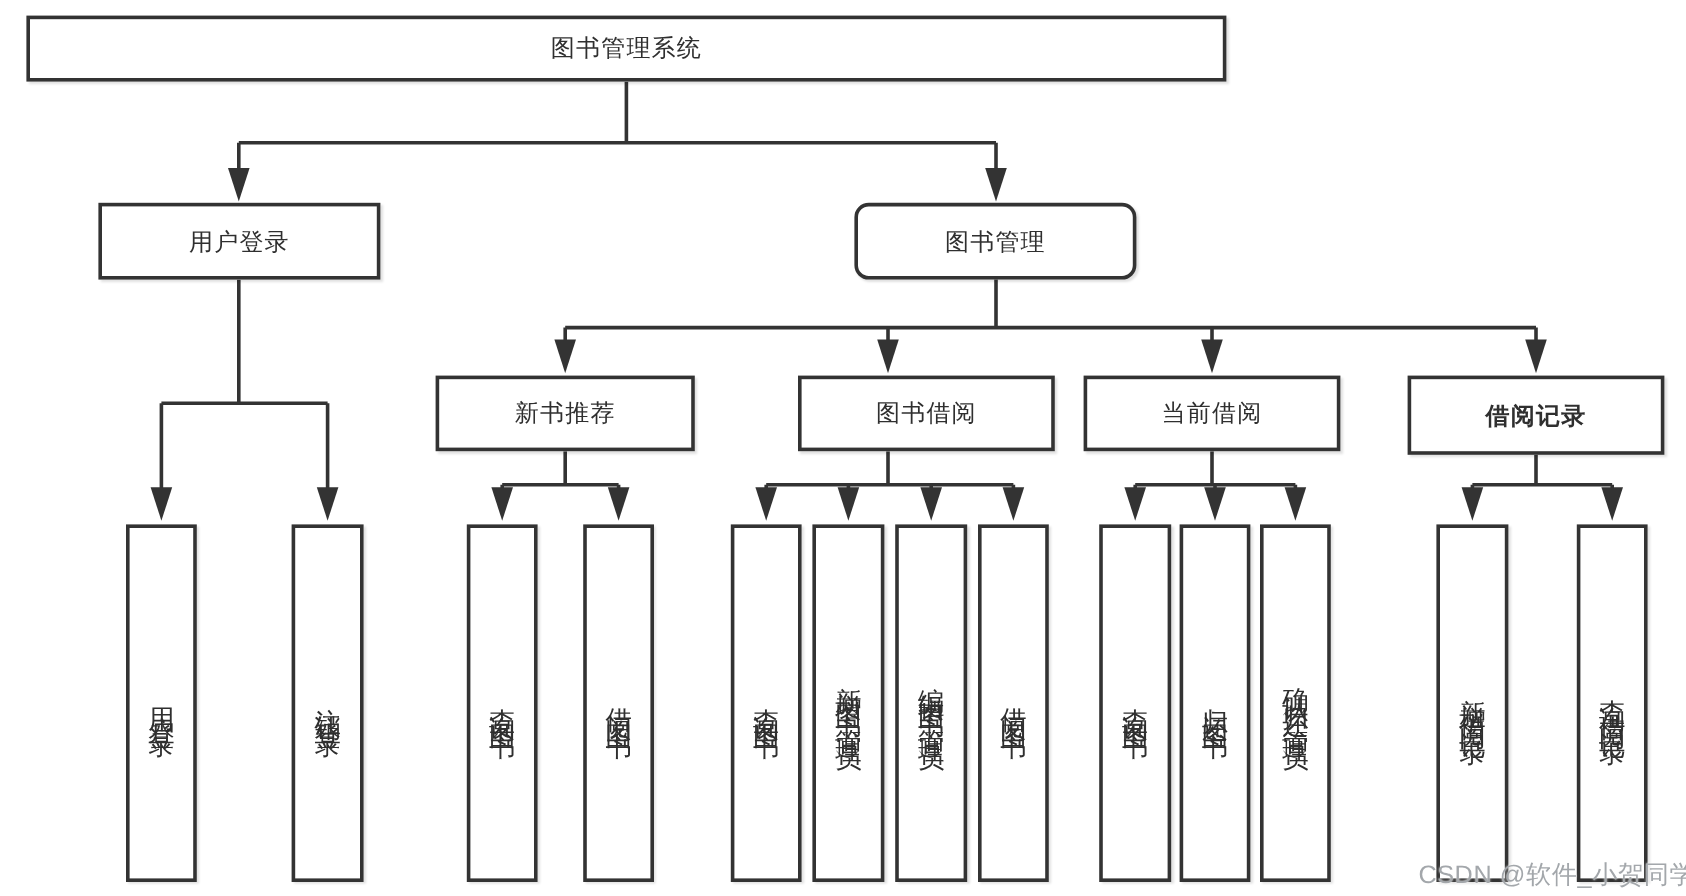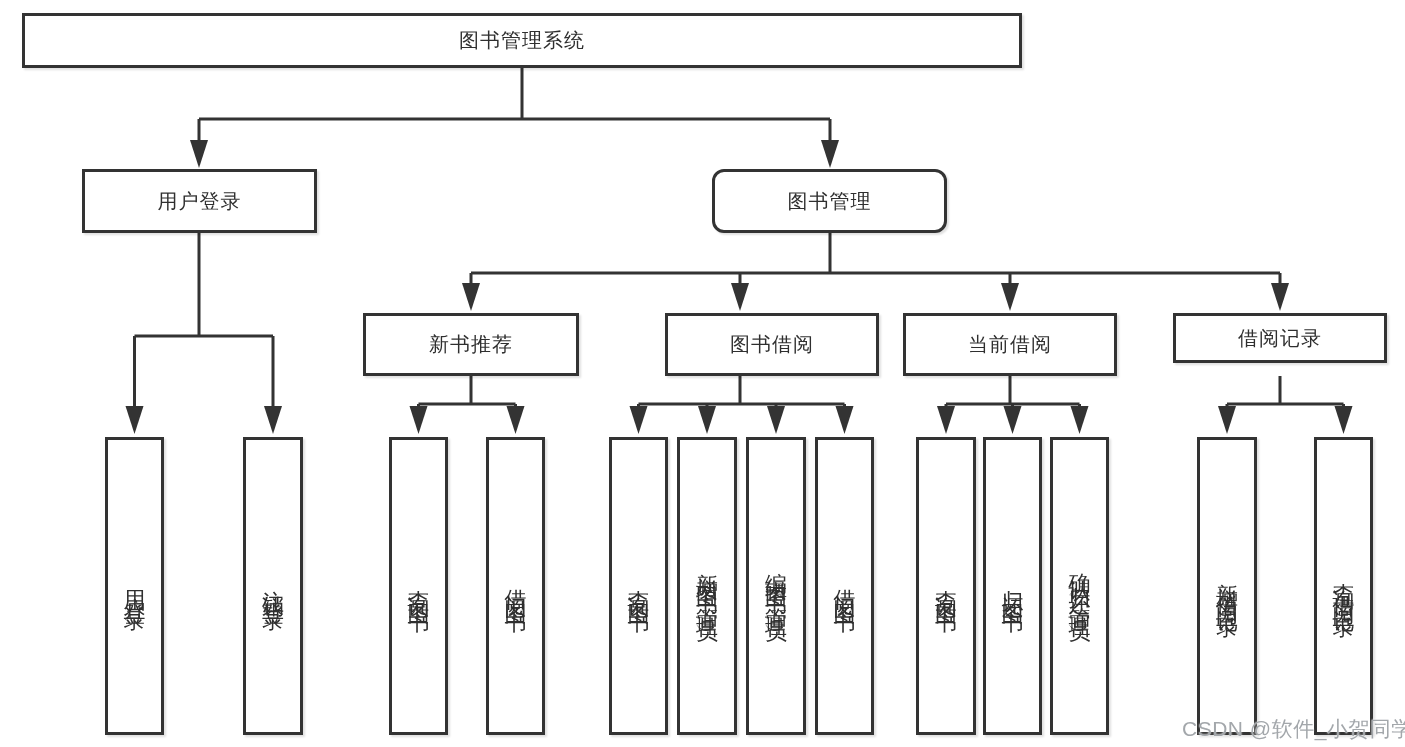--- a/index.html
+++ b/index.html
@@ -21,21 +21,21 @@
   }
   
   .n-root  { left:22px;  top:13px;  width:1000px; height:55px; }
   
   .n-l2a   { left:82px;  top:169px; width:235px; height:64px; }
   .n-l2b   { left:712px; top:169px; width:235px; height:64px;border-radius:12px; }
   
   .n-l3a   { left:363px;  top:313px; width:216px; height:63px; }
   .n-l3b   { left:633px;  top:313px; width:214px; height:63px;margin-left:32px; }
   .n-l3c   { left:903px;  top:313px; width:214px; height:63px; }
-  .n-l3d   { left:1173px; top:313px; width:214px; height:50px; }
+  .n-l3d   { left:1173px; top:313px; width:214px; height:66px;font-weight:bold; }
   
   .leaf    { top:437px; height:298px; }
   .n-f0  { left:105px;  width:59px; }
   .n-f1  { left:243px;  width:60px; }
   .n-f2  { left:389px;  width:59px; }
   .n-f3  { left:486px;  width:59px; }
   .n-f4  { left:609px;  width:59px; }
   .n-f5  { left:677px;  width:60px; }
   .n-f6  { left:746px;  width:60px; }
   .n-f7  { left:815px;  width:59px; }

